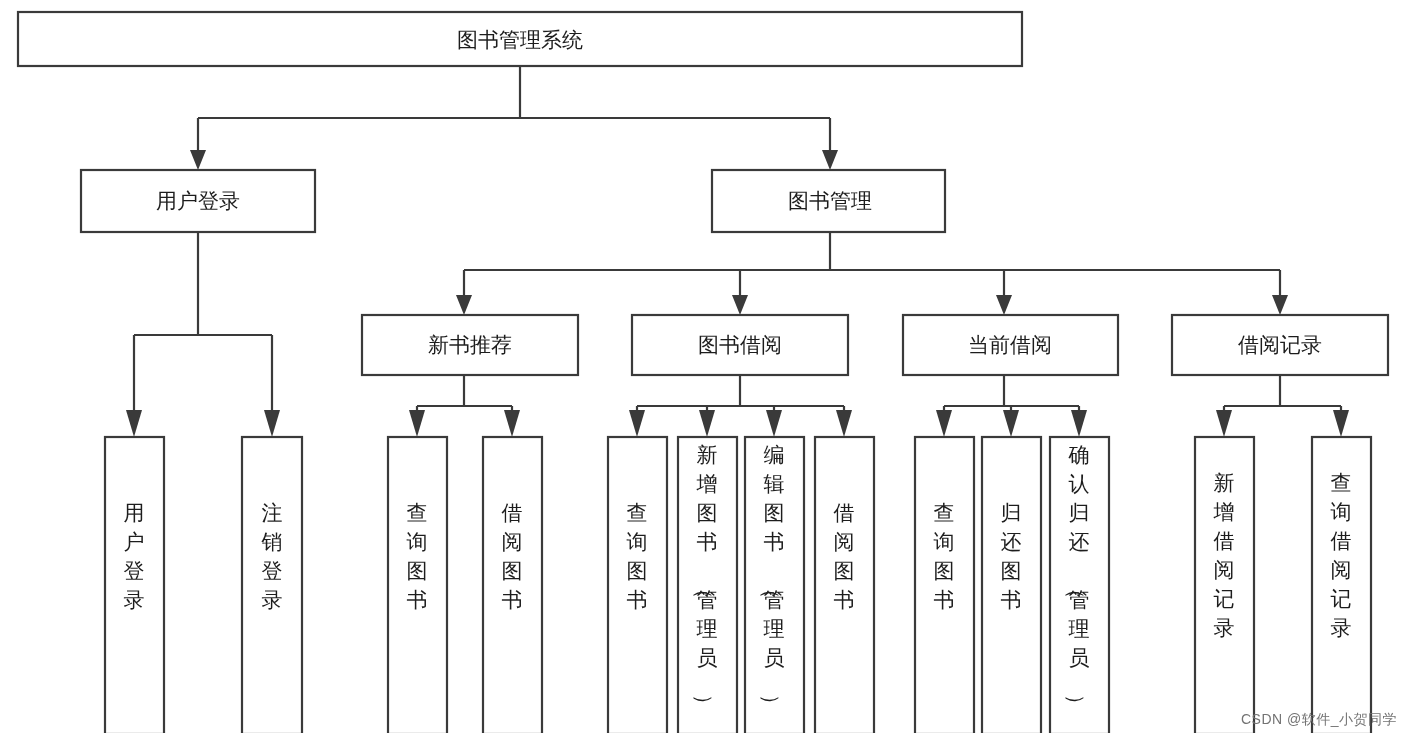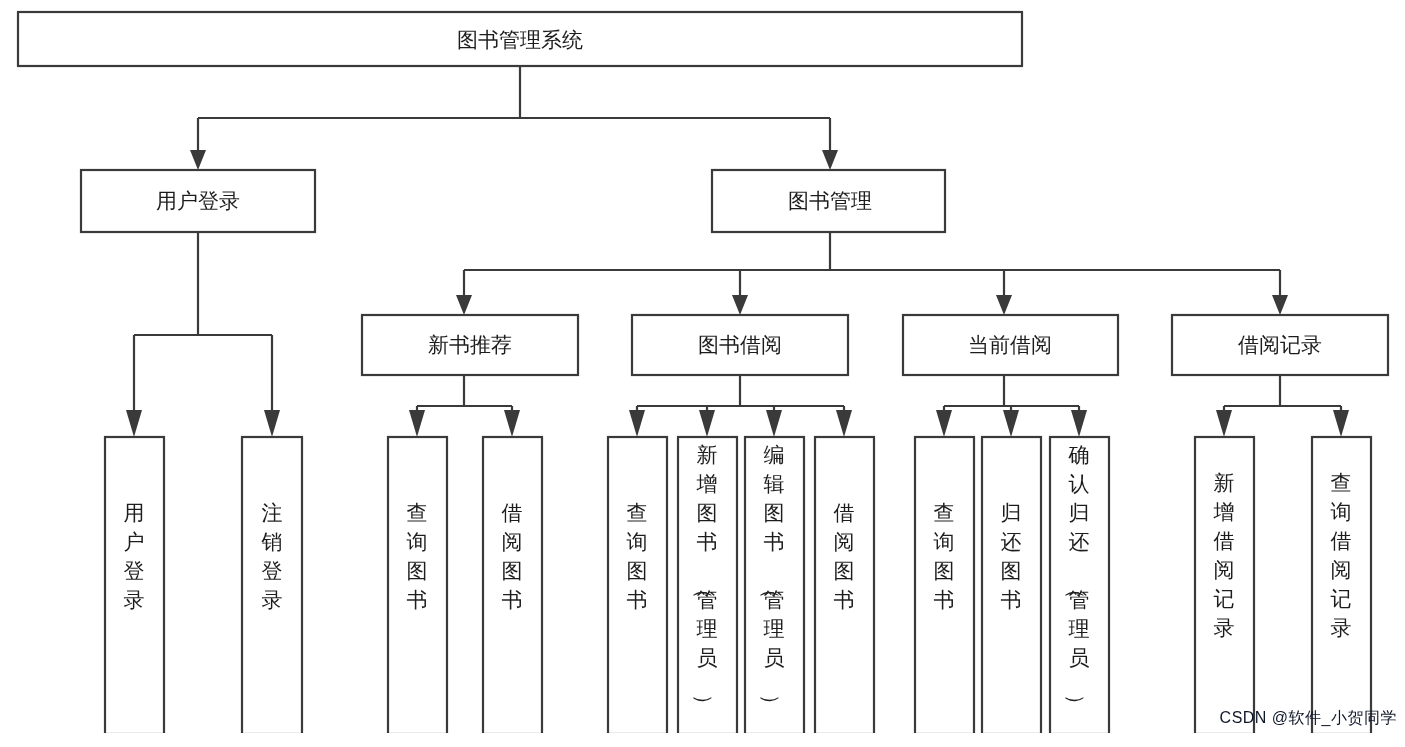--- a/index.html
+++ b/index.html
@@ -52,22 +52,22 @@
   .node-label-vertical {
     fill: #1d1d1d;
     font-family: "Liberation Sans", "DejaVu Sans", sans-serif;
     font-size: 21px;
     text-anchor: middle;
   }
   .watermark {
     position: absolute;
     right: 8px;
     bottom: 4px;
-    color: #0f172a;
-    font-size: 16px;
+    color: #737373;
+    font-size: 14px;
     font-family: "Liberation Sans", "DejaVu Sans", sans-serif;
     letter-spacing: 0.5px;
     white-space: nowrap;
     pointer-events: none;
   }
 </style>
 </head>
 <body>
 
 <div id="diagram-root">

